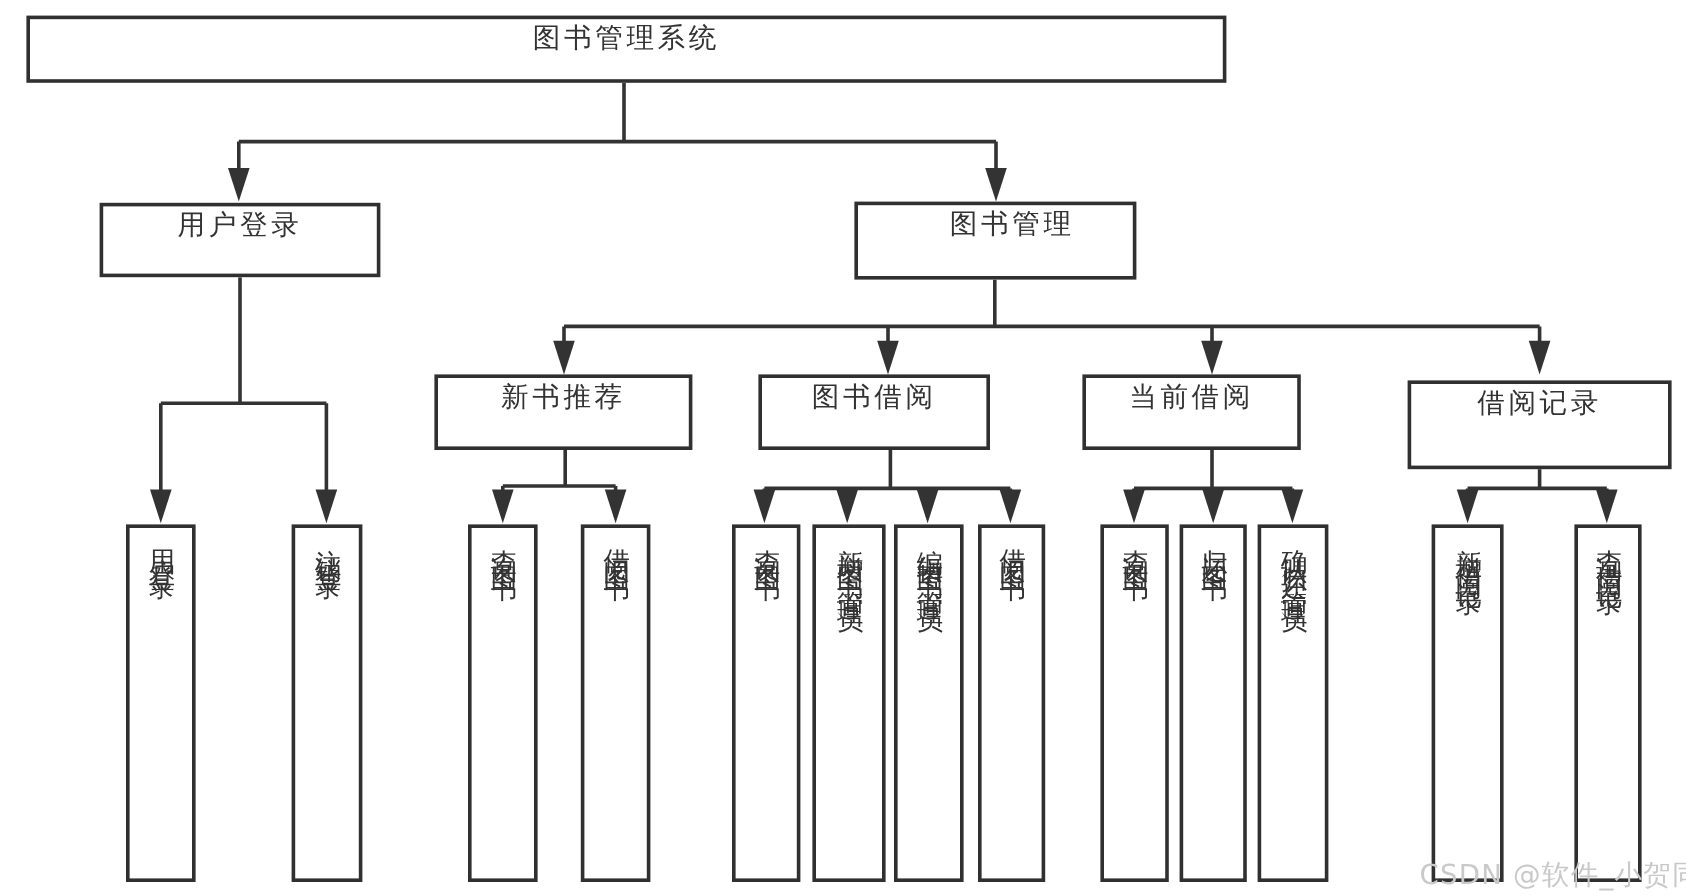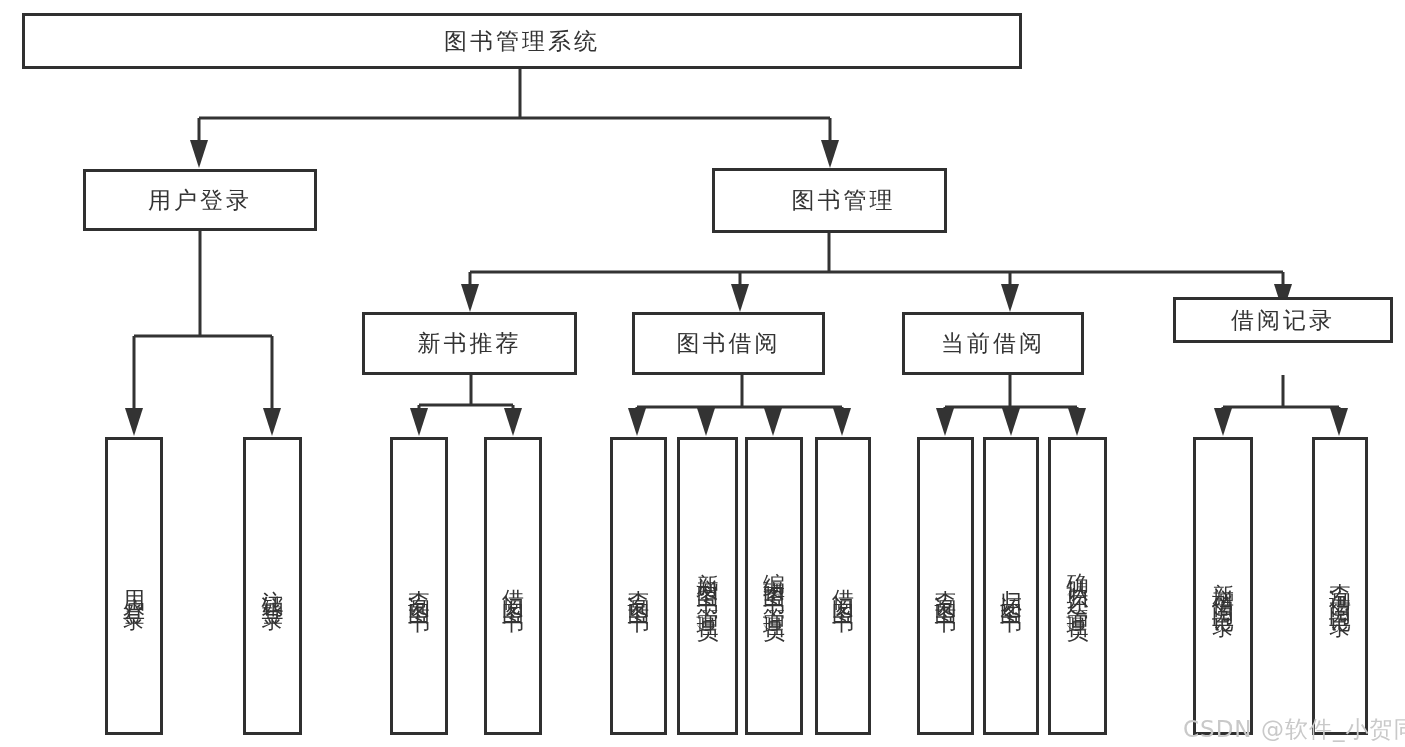--- a/index.html
+++ b/index.html
@@ -17,21 +17,21 @@
     left: 0; top: 0;
     width: 1405px; height: 747px;
     pointer-events: none;
   }
   .box {
     position: absolute;
     box-sizing: border-box;
     background: #ffffff;
     border: 3px solid #303030;
     display: flex;
-    align-items: center;
+    align-items: flex-start;
     justify-content: center;
     z-index: 2;
   }
   .h-label {
     font-size: 23px;
     letter-spacing: 3px;
     white-space: nowrap;
     color: #333333;
   }
   .v-label {
@@ -116,21 +116,21 @@
 
   <div class="box" style="left:362px; top:312px; width:215px; height:63px;font-family:Liberation Mono, monospace;">
     <span class="h-label">新书推荐</span>
   </div>
   <div class="box" style="left:632px; top:312px; width:193px; height:63px;">
     <span class="h-label">图书借阅</span>
   </div>
   <div class="box" style="left:902px; top:312px; width:182px; height:63px;">
     <span class="h-label">当前借阅</span>
   </div>
-  <div class="box" style="left:1173px; top:297px; width:220px; height:46px;">
+  <div class="box" style="left:1173px; top:317px; width:220px; height:74px;">
     <span class="h-label">借阅记录</span>
   </div>
 
   <div class="box leaf" style="left:105px; width:58px;">
     <span class="v-label">用户登录</span>
   </div>
   <div class="box leaf" style="left:243px; width:59px;">
     <span class="v-label">注销登录</span>
   </div>
 

